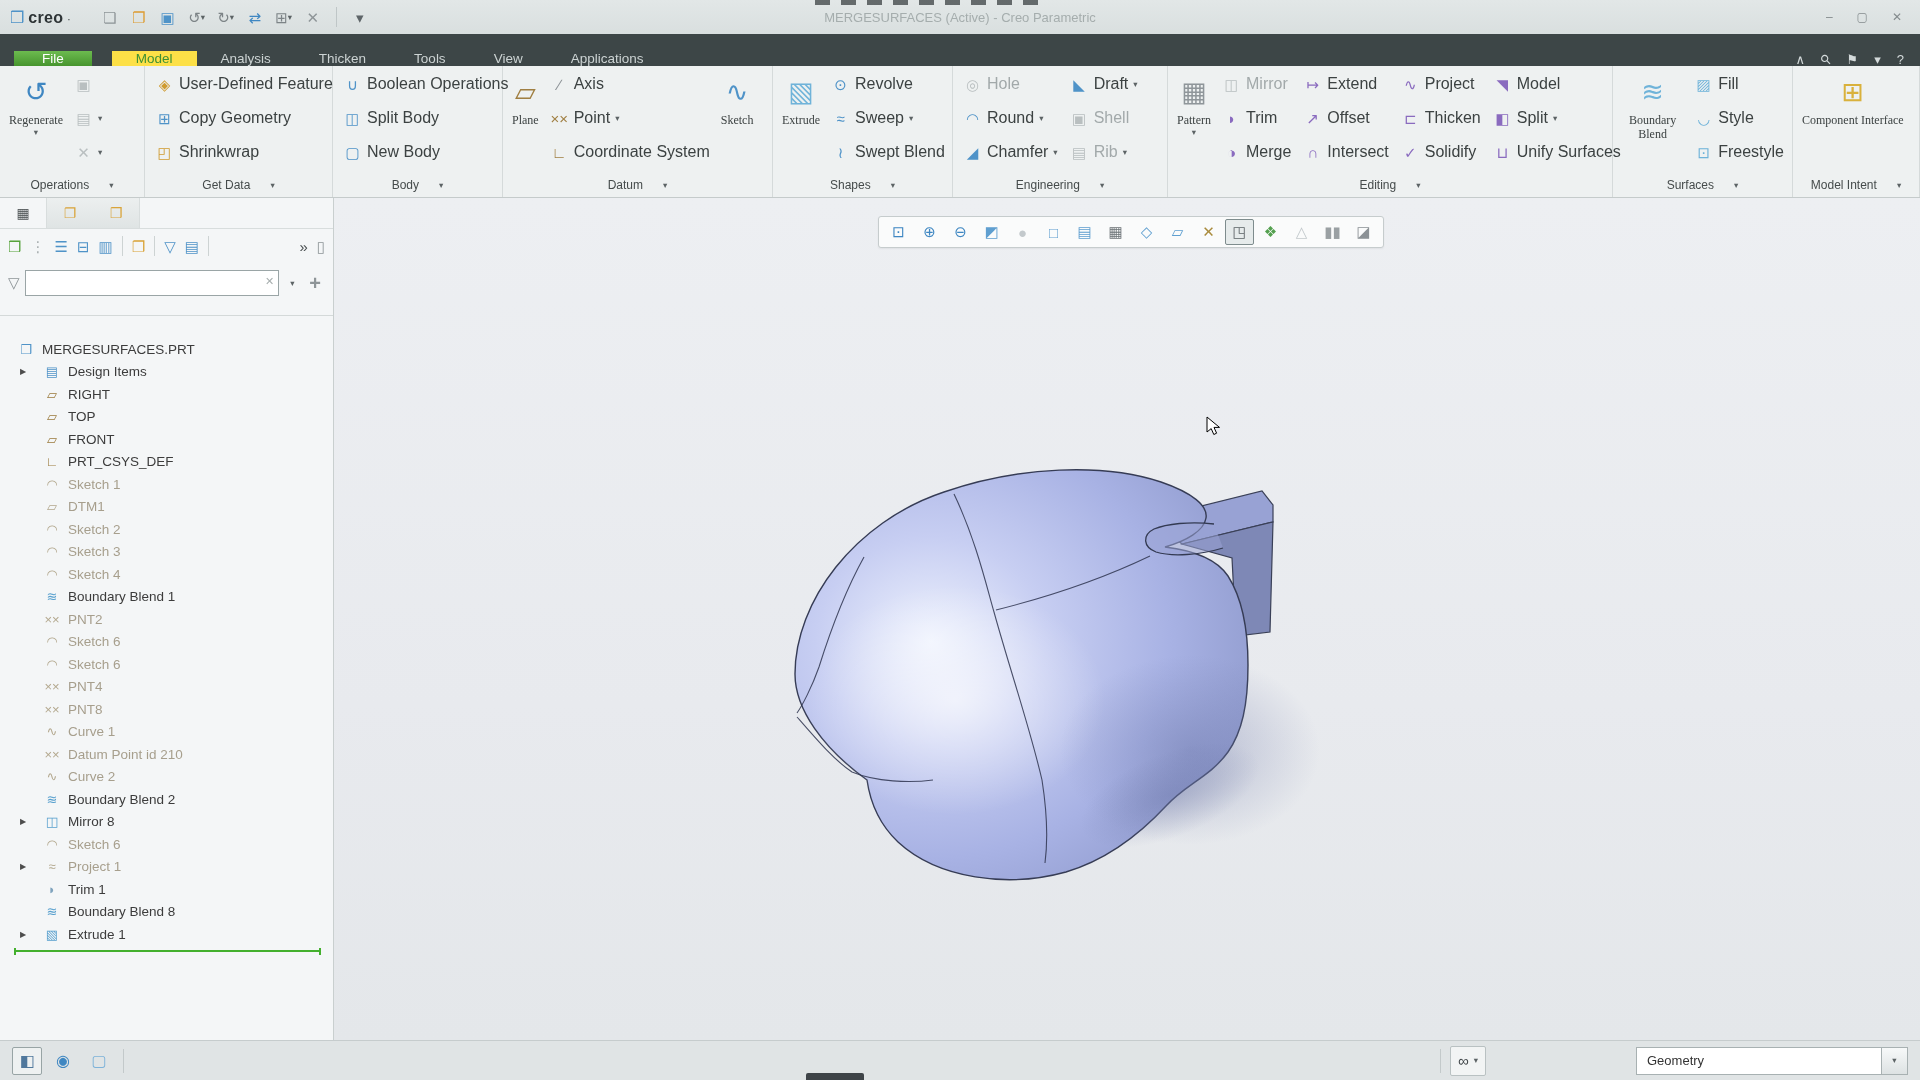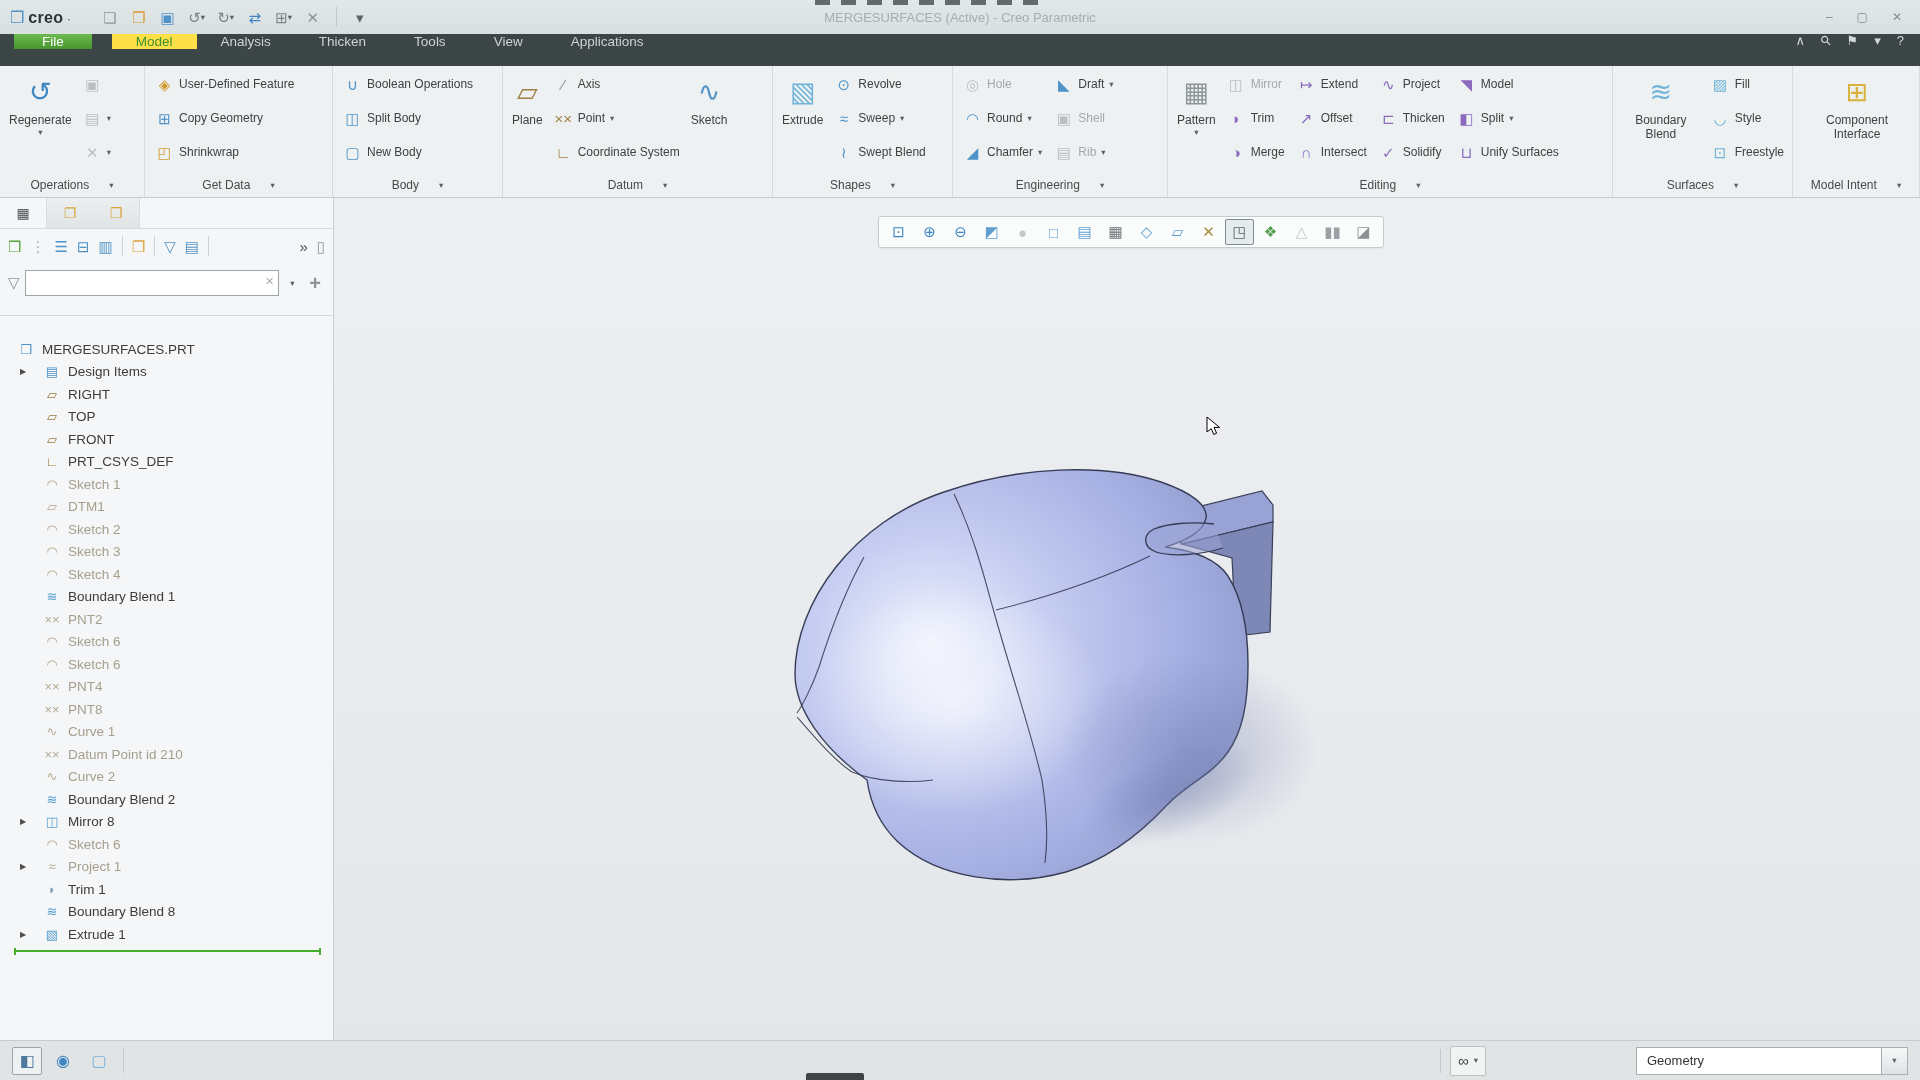--- a/index.html
+++ b/index.html
@@ -18,41 +18,41 @@
   .qa-btn .g{font-size:15px;line-height:1;}
   .qa-sep{width:1px;height:20px;background:#bfc6c7;margin:0 7px;}
   .dd{font-size:8.5px;color:#5c6365;line-height:1;}
   .wtitle{position:absolute;left:50%;top:50%;transform:translate(-50%,-50%);font-size:13px;color:#a5adad;white-space:nowrap;}
   .winctl{margin-left:auto;display:flex;align-items:center;gap:24px;padding-right:18px;color:#848b8d;font-size:12px;}
   .artifact-top{position:absolute;left:815px;top:0;width:230px;height:5px;opacity:.8;
     background:repeating-linear-gradient(90deg,#454b4d 0 15px,transparent 15px 26px);}
   .artifact-bottom{position:absolute;left:806px;bottom:0;width:58px;height:7px;background:#3f4448;border-radius:2px 2px 0 0;}
 
   
-  .tabbar{position:absolute;left:0;top:34px;right:0;height:32px;background:#3d4647;display:flex;align-items:flex-start;padding-left:14px;}
+  .tabbar{position:absolute;left:0;top:34px;right:0;height:32px;background:#3d4647;display:flex;align-items:flex-end;padding-left:14px;}
   .tab{display:flex;align-items:center;padding:0 24px;font-size:13.5px;color:#ccd3d3;cursor:default;}
   .tab.file{background:linear-gradient(#6cbb4f,#47952e);color:#fff;margin-right:20px;padding:0 28px;}
   .tab.active{background:#fde047;color:#3f9133;}
   .tabbar-right{margin-left:auto;display:flex;align-items:center;gap:16px;padding-right:16px;color:#d4dadb;}
   .tabbar-right .tb-ic{font-size:13px;line-height:1;}
   .tabbar-right .rot{display:inline-block;transform:rotate(-45deg);}
 
   
   .ribbon{position:absolute;left:0;top:66px;right:0;height:132px;background:#eef1f1;border-bottom:1px solid #c5cbcb;
     display:flex;box-sizing:border-box;}
   .rgroup{display:flex;flex-direction:column;border-right:1px solid #d5dada;box-sizing:border-box;flex:0 0 auto;}
   .rbody{flex:1;display:flex;align-items:flex-start;padding:4px 2px 0 4px;}
   .rlabel{height:24px;display:flex;align-items:center;justify-content:center;gap:20px;font-size:12px;color:#454b4b;}
   .rbig{display:flex;flex-direction:column;align-items:center;padding:0 5px;max-width:116px;text-align:center;}
   .icn-big{font-size:27px;height:44px;line-height:44px;display:block;}
-  .rbig-lbl{font-size:12px;color:#3c4242;line-height:1.15;margin-top:0px;}
+  .rbig-lbl{font-size:12px;color:#3c4242;line-height:1.15;margin-top:0px;font-family:Liberation Serif, serif;}
   .rcol{display:flex;flex-direction:column;justify-content:space-between;height:96px;padding:0 6px;}
   .rsmall{display:flex;align-items:center;gap:5px;height:28px;white-space:nowrap;}
   .icn{font-size:15px;width:19px;text-align:center;flex:0 0 auto;line-height:1;}
-  .rs-lbl{font-size:12px;color:#3c4242;}
+  .rs-lbl{font-size:16px;color:#3c4242;}
   .dim .rs-lbl{color:#a2a9aa;}
 
   
   .graphics{position:absolute;left:334px;top:198px;right:0;bottom:40px;
     background:linear-gradient(180deg,#edeff2 0%,#e8eaee 60%,#e4e7ea 100%);}
   .gtoolbar{position:absolute;left:544px;top:18px;height:30px;background:#fafbfb;border:1px solid #c6cccd;border-radius:3px;
     display:flex;align-items:center;padding:0 5px;gap:2px;box-shadow:0 1px 2px rgba(0,0,0,.06);}
   .gt-btn{width:27px;height:24px;display:flex;align-items:center;justify-content:center;font-size:15px;border-radius:2px;border:1px solid transparent;}
   .gt-btn.pressed{border-color:#7e8c8d;background:#e6ebeb;}
   .cursor{position:absolute;left:872px;top:218px;}

